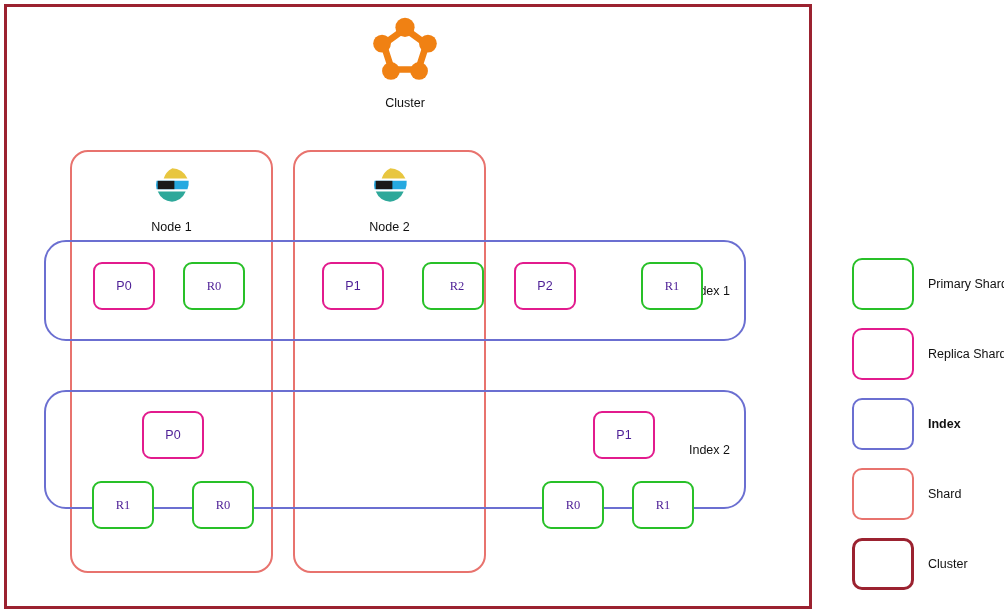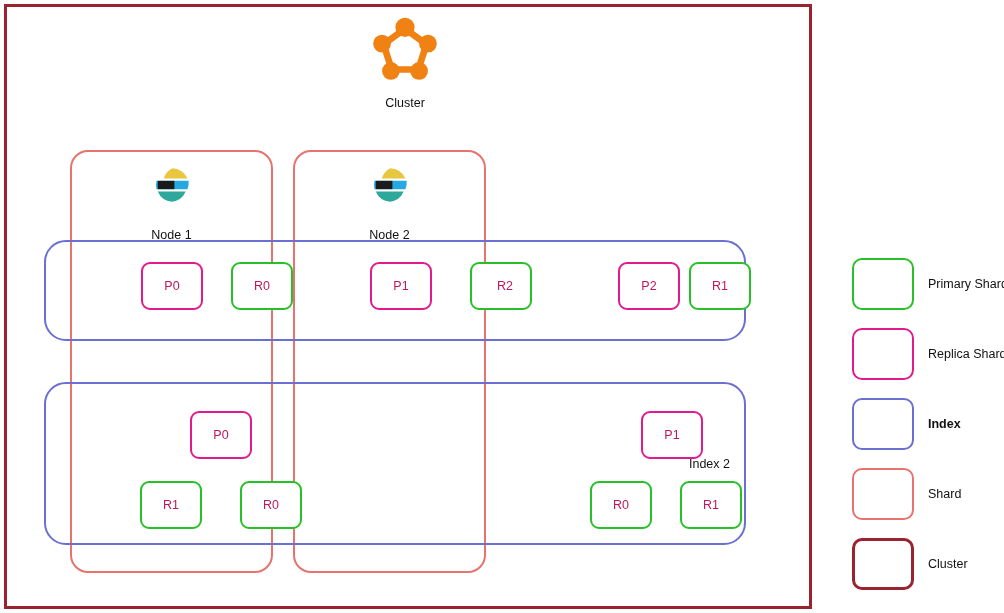--- a/index.html
+++ b/index.html
@@ -27,44 +27,44 @@
     position:absolute;top:150px;height:423px;
     border:2.5px solid #e8736e;border-radius:18px;box-sizing:border-box;
     background:transparent;
   }
   .node-col.n1{left:70px;width:203px;}
   .node-col.n2{left:293px;width:193px;}
   .node-col.n3{left:518px;width:208px;}
 
   .node-head{position:absolute;top:14px;left:0;width:100%;text-align:center;}
   .es-logo{width:38px;height:38px;display:block;margin:0 auto;}
-  .node-caption{margin-top:24px;font-size:12.5px;line-height:15px;color:#111;}
+  .node-caption{margin-top:16px;font-size:12.5px;line-height:15px;color:#111;}
 
   
   .index-box{
     position:absolute;left:44px;width:702px;
     border:2.5px solid #6b6fd1;border-radius:22px;box-sizing:border-box;
     background:transparent;
   }
   .index-box.i1{top:240px;height:101px;}
-  .index-box.i2{top:382px;height:163px;}
+  .index-box.i2{top:390px;height:119px;}
   .index-label{
     position:absolute;right:14px;top:50%;transform:translateY(-50%);
     font-size:12.5px;color:#111;white-space:nowrap;
   }
 
   
   .shard{
     position:absolute;width:62px;height:48px;box-sizing:border-box;
     border-radius:9px;border:2.2px solid #cfcfcf;background:#ffffff;
     display:flex;align-items:center;justify-content:center;
-    font-size:12.5px;color:#be185d;line-height:14px;margin-left:48px;
+    font-size:12.5px;color:#4c1d95;line-height:14px;
   }
   .shard.pink{border-color:#e21b8d;}
-  .shard.green{border-color:#28c028;}
+  .shard.green{border-color:#28c028;font-family:Liberation Serif, serif;}
 
   
   .legend{position:absolute;left:852px;top:258px;width:150px;}
   .legend-row{position:absolute;left:0;width:150px;height:52px;}
   .legend-swatch{
     position:absolute;left:0;top:0;width:62px;height:52px;
     box-sizing:border-box;border-radius:10px;background:#fff;
     border:2.4px solid #888;
   }
   .legend-swatch.sw-primary{border-color:#28c028;}
@@ -138,21 +138,21 @@
       </div>
       <div class="shard green" style="left: 183px; top: 262px;">
         <span>R0</span>
       </div>
       <div class="shard pink" style="left: 322px; top: 262px;">
         <span>P1</span>
       </div>
       <div class="shard green" style="left: 422px; top: 262px; padding-left: 8px;">
         <span>R2</span>
       </div>
-      <div class="shard pink" style="left: 570px; top: 262px; justify-content: center;">
+      <div class="shard pink" style="left: 514px; top: 262px; justify-content: center;">
         <span>P2</span>
       </div>
       <div class="shard green" style="left: 641px; top: 262px;">
         <span>R1</span>
       </div>
       <div class="shard pink" style="left: 142px; top: 411px;">
         <span>P0</span>
       </div>
       <div class="shard green" style="left: 92px; top: 481px;">
         <span>R1</span>

